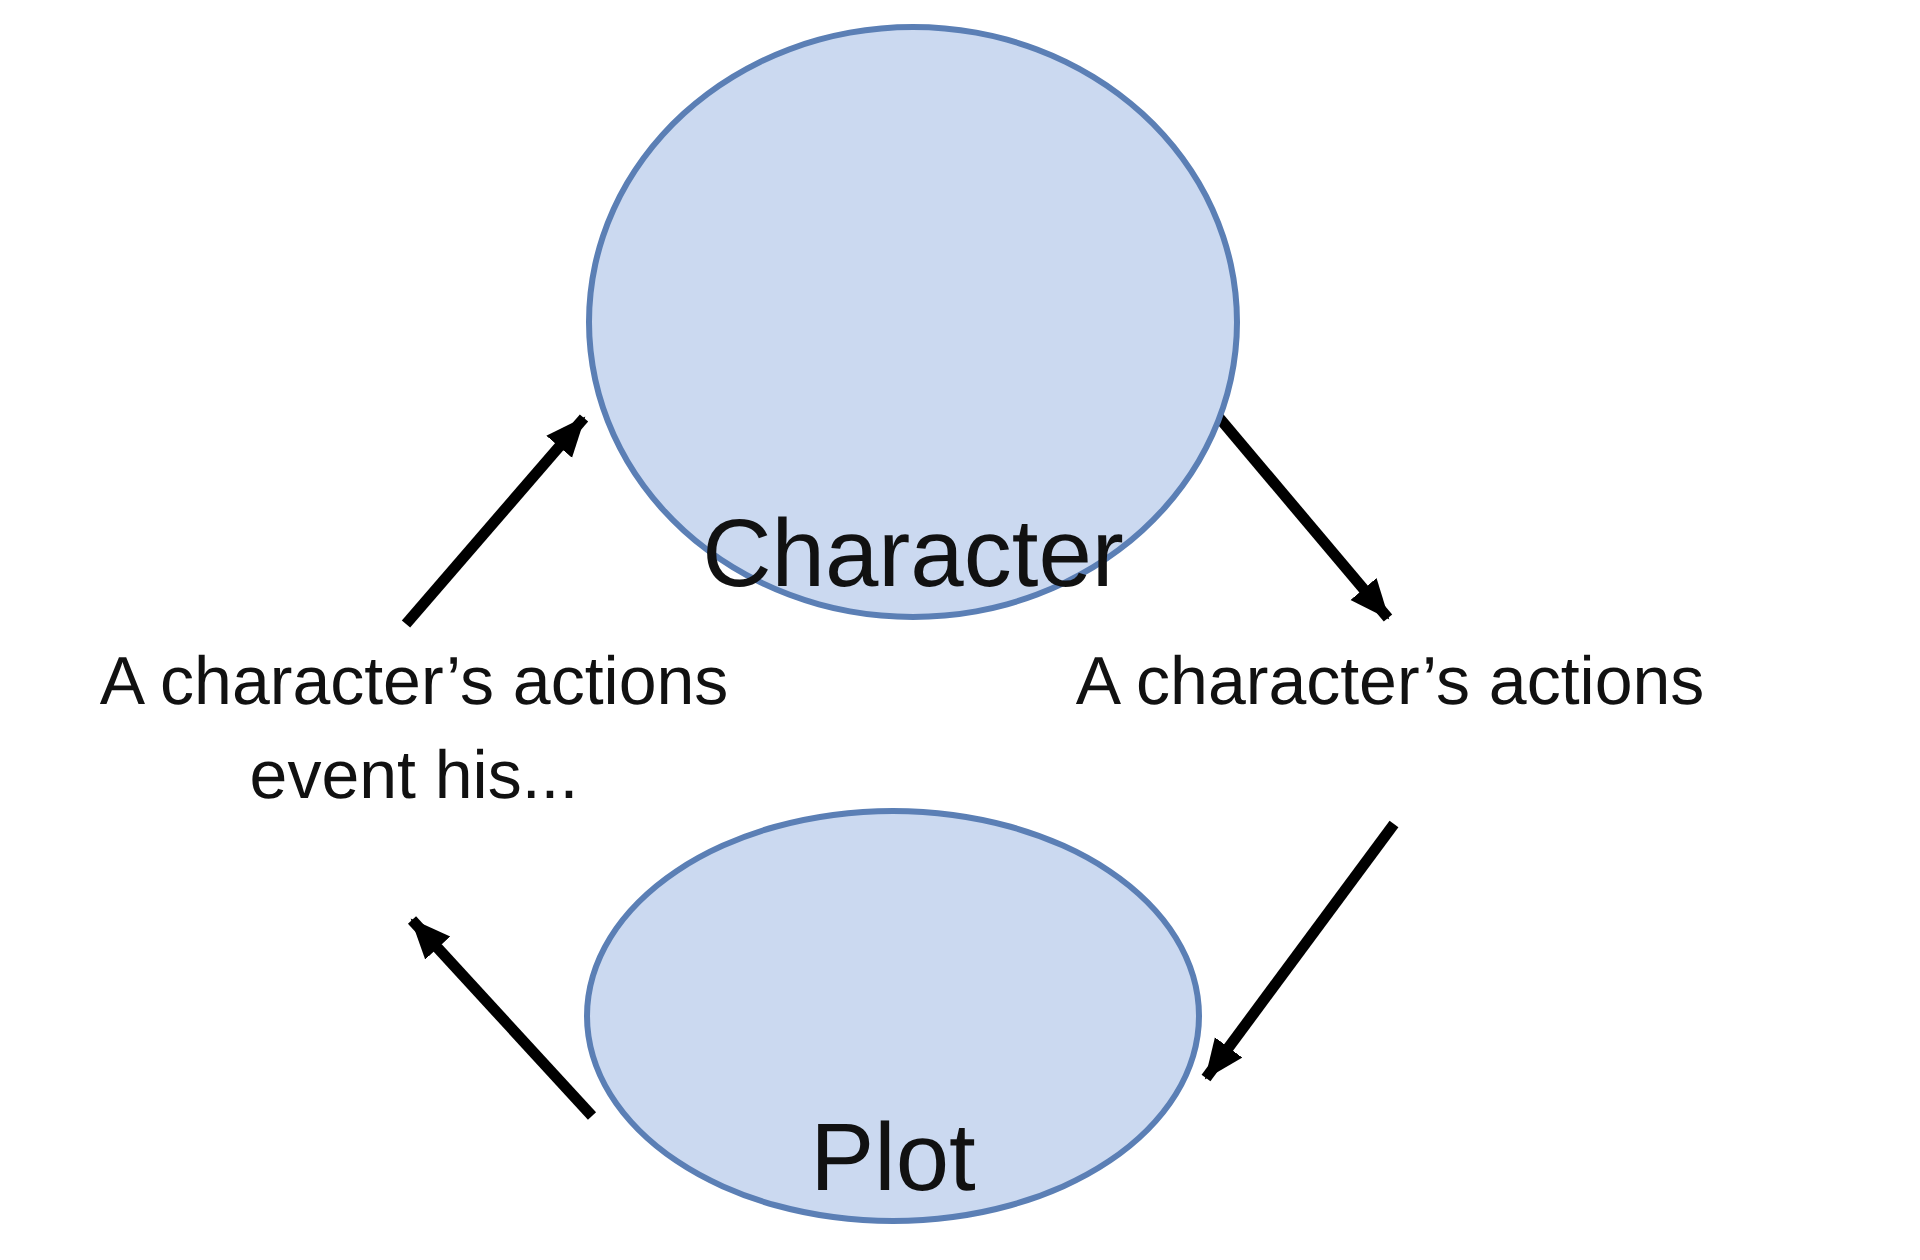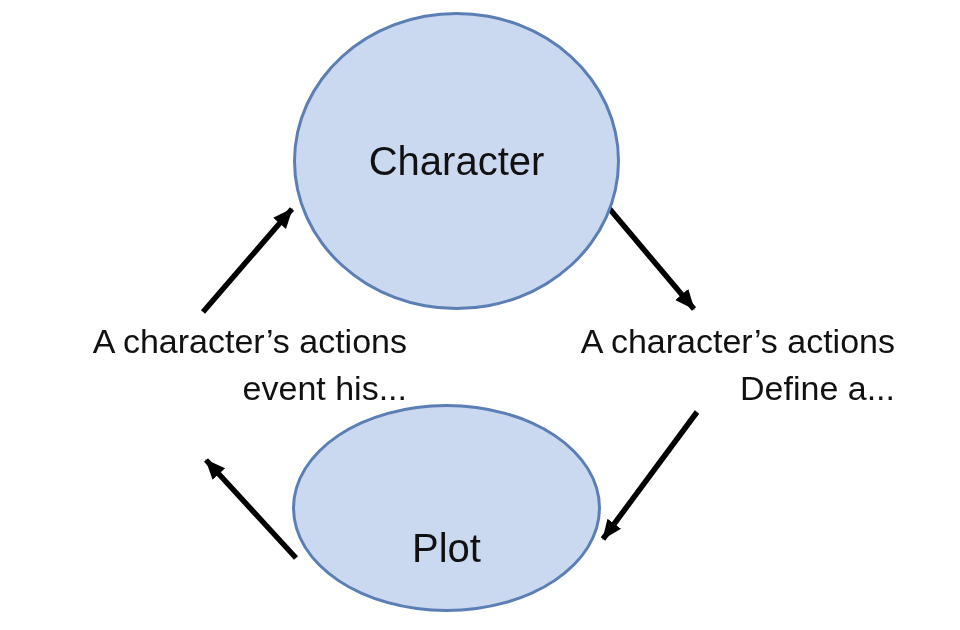--- a/index.html
+++ b/index.html
@@ -36,23 +36,23 @@
   }
   .node {
     position: absolute;
     box-sizing: border-box;
     border-radius: 50%;
     background: var(--node-fill, #CBD9F0);
     border: 3px solid var(--node-border, #5B7FB5);
     display: flex;
     flex-direction: column;
     align-items: center;
-    justify-content: center;
+    justify-content: flex-end;
     color: var(--text-color, #111111);
-    font-size: 40px;
+    font-size: 48px;
     line-height: 58px;
     text-align: center;
   }
   .node-character {
     left: 293px;
     top: 12px;
     width: 327px;
     height: 298px;
   }
   .node-plot-event {
@@ -60,21 +60,21 @@
     top: 404px;
     width: 309px;
     height: 208px;
     padding-top: 80px;
   }
   .edge-label {
     position: absolute;
     color: var(--text-color, #111111);
     font-size: 34px;
     line-height: 47px;
-    text-align: right;
+    text-align: center;
     white-space: nowrap;
   }
   .edge-label-left {
     left: 7px;
     top: 318px;
     width: 400px;
   }
   .edge-label-right {
     left: 495px;
     top: 318px;
@@ -106,16 +106,15 @@
     <div>Plot</div>
   </div>
 
   <div class="edge-label edge-label-left">
     <div>A character’s actions</div>
     <div>event his...</div>
   </div>
 
   <div class="edge-label edge-label-right">
     <div>A character’s actions</div>
-    <div>Define a...</div>
   </div>
 
 </div>
 
 </body></html>

